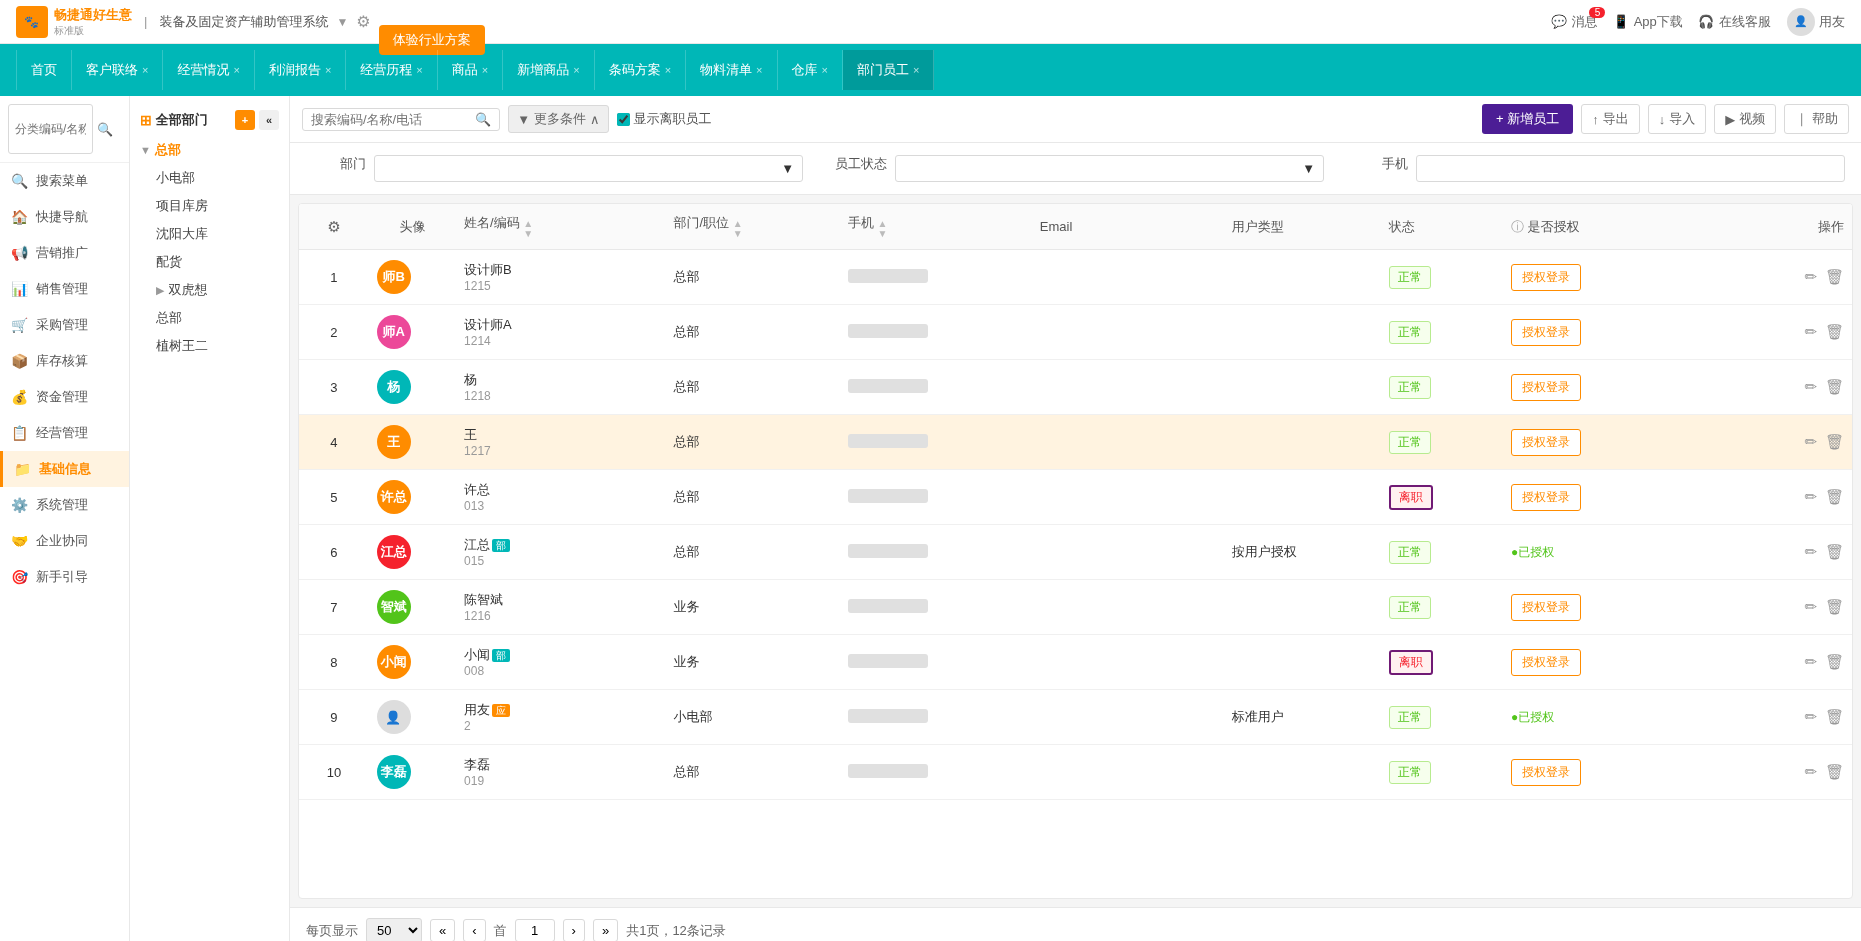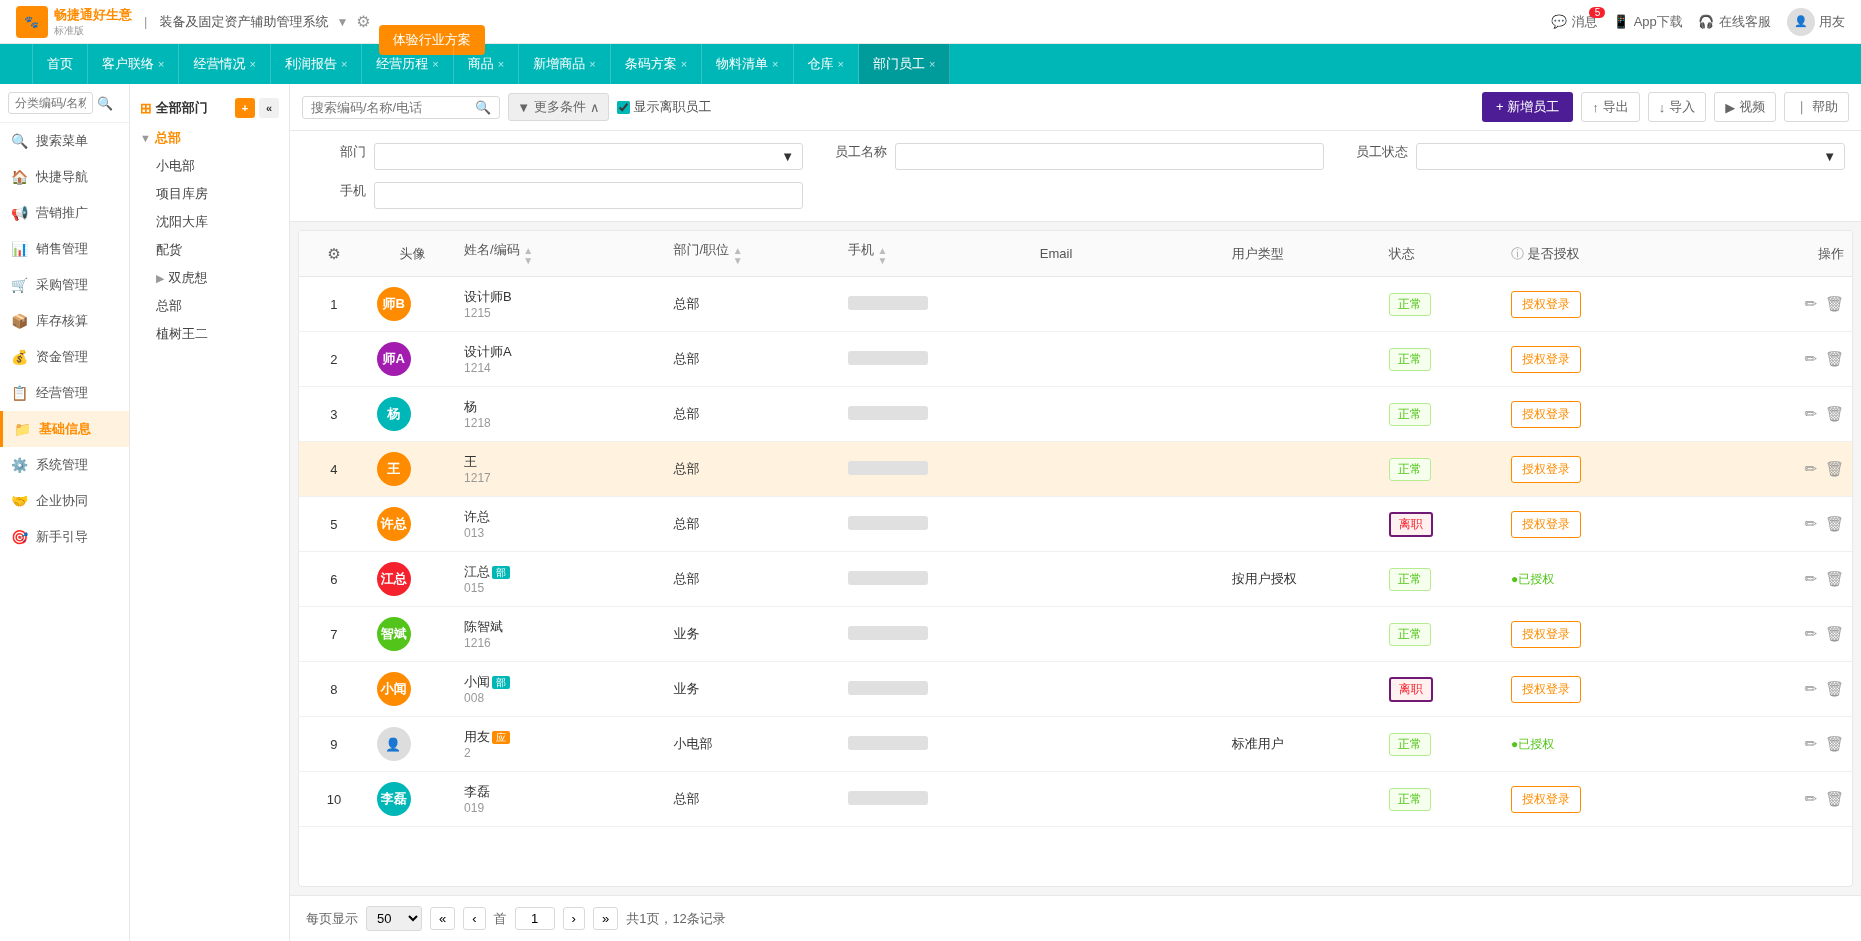--- a/index.html
+++ b/index.html
@@ -18,38 +18,38 @@
     .gear-icon { color: #999; cursor: pointer; font-size: 16px; }
     .trial-btn { background: #ff8c00; color: #fff; border: none; padding: 6px 14px; border-radius: 4px; cursor: pointer; font-size: 13px; margin-top: 36px; }
     .top-bar-right { display: flex; align-items: center; gap: 16px; font-size: 13px; color: #666; }
     .top-right-item { display: flex; align-items: center; gap: 4px; cursor: pointer; position: relative; }
     .badge { background: #f5222d; color: #fff; border-radius: 10px; padding: 0 4px; font-size: 10px; position: absolute; top: -6px; right: -8px; min-width: 16px; text-align: center; }
     .avatar { width: 28px; height: 28px; background: #ddd; border-radius: 50%; display: flex; align-items: center; justify-content: center; font-size: 11px; color: #666; }
 
     
     .nav-tabs {
       background: #00b7b7; display: flex; align-items: center;
-      padding: 0 32px; height: 40px; gap: 0;
+      padding: 0 16px; height: 52px; gap: 0;
     }
     .nav-tab {
       color: #fff; padding: 0 14px; height: 40px; display: flex; align-items: center;
       cursor: pointer; font-size: 13px; white-space: nowrap; gap: 4px;
       border-right: 1px solid rgba(255,255,255,0.2);
     }
     .nav-tab:first-child { border-left: 1px solid rgba(255,255,255,0.2); }
     .nav-tab.active { background: rgba(0,0,0,0.15); }
     .nav-tab .close-x { font-size: 11px; opacity: 0.7; }
 
     
     .main-layout { display: flex; height: calc(941px - 44px - 40px); }
 
     
     .sidebar { width: 130px; background: #fff; border-right: 1px solid #e8e8e8; display: flex; flex-direction: column; }
     .sidebar-search { padding: 8px; border-bottom: 1px solid #f0f0f0; display: flex; align-items: center; gap: 4px; }
-    .sidebar-search input { border: 1px solid #d9d9d9; border-radius: 3px; padding: 3px 6px; font-size: 12px; width: 85px; outline: none; }
+    .sidebar-search input { border: 1px solid #d9d9d9; border-radius: 3px; padding: 17px 6px; font-size: 12px; width: 85px; outline: none; }
     .sidebar-menu { flex: 1; overflow-y: auto; }
     .sidebar-item {
       display: flex; align-items: center; padding: 9px 12px;
       cursor: pointer; font-size: 13px; color: #555; gap: 8px;
     }
     .sidebar-item.active { background: #fff3e0; color: #ff8c00; font-weight: bold; border-left: 3px solid #ff8c00; }
     .sidebar-item .icon { width: 16px; height: 16px; display: flex; align-items: center; justify-content: center; font-size: 14px; }
 
     
     .content { flex: 1; display: flex; overflow: hidden; }
@@ -321,24 +321,20 @@
         </button>
       </div>
 
       <div class="search-form">
         <div class="form-row">
           <span class="form-label">部门</span>
           <div class="form-select" style="flex:1;border:1px solid #d9d9d9;border-radius:3px;padding:5px 8px;font-size:13px;cursor:pointer;background:#fff;display:flex;align-items:center;justify-content:space-between;">
             <span></span>
             <span>▼</span>
           </div>
-        </div>
-        <div class="form-row">
-          <span class="form-label">员工名称</span>
-          <input type="text" class="form-input" style="">
         </div>
         <div class="form-row">
           <span class="form-label">员工状态</span>
           <div class="form-select" style="flex:1;border:1px solid #d9d9d9;border-radius:3px;padding:5px 8px;font-size:13px;cursor:pointer;background:#fff;display:flex;align-items:center;justify-content:space-between;">
             <span></span>
             <span>▼</span>
           </div>
         </div>
         <div class="form-row">
           <span class="form-label">手机</span>
@@ -406,21 +402,21 @@
                 <td class="col-ops">
     <div class="ops-icons">
       <span class="op-icon" title="编辑">✏</span>
       <span class="op-icon" title="删除">🗑</span>
     </div>
   </td>
               </tr>
               <tr>
                 <td class="col-index">2</td>
                 <td class="col-avatar">
-                  <div class="avatar-circle" style="background: #a21caf;">师A</div>
+                  <div class="avatar-circle" style="background: #ec4899;">师A</div>
                 </td>
                 <td class="col-name">
                   <div class="name-code">
                     <span class="name-text">设计师A</span>
                     <span class="code-text">1214</span>
                   </div>
                 </td>
                 <td class="col-dept">总部</td>
                 <td class="col-phone"><span class="blurred"></span></td>
                 <td class="col-email"></td>

